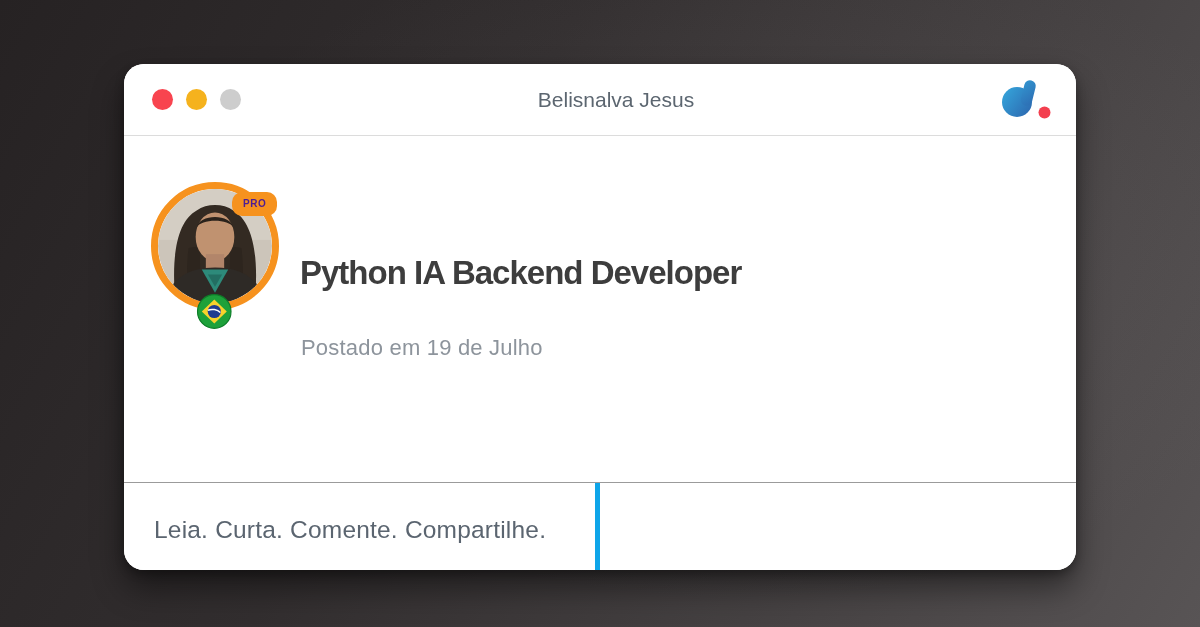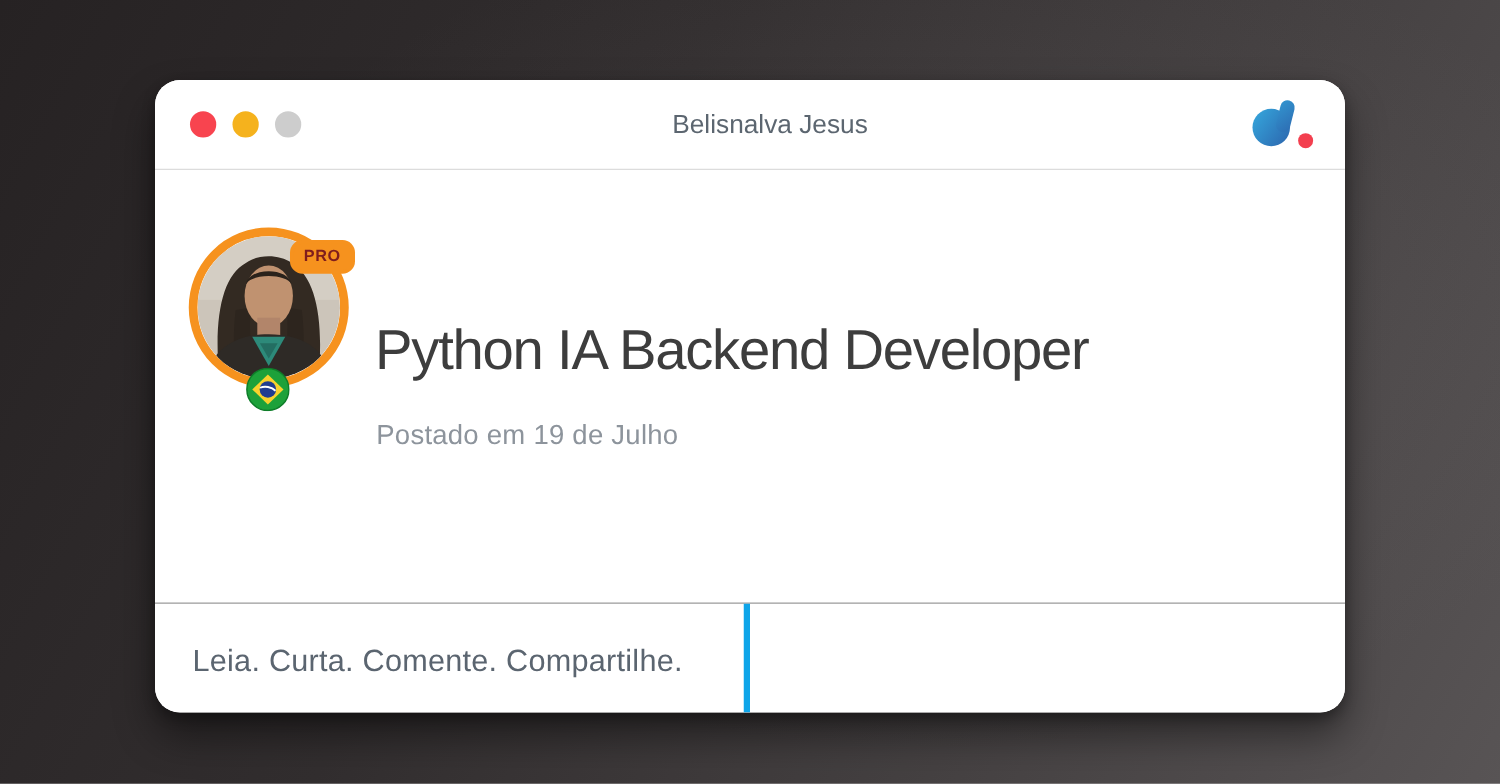--- a/index.html
+++ b/index.html
@@ -69,41 +69,41 @@
     border-radius: 50%;
     border: 7px solid #f6921e;
     background: #fff;
     overflow: hidden;
   }
   .avatar-photo { width: 114px; height: 114px; display: block; filter: blur(0.4px); }
   .pro-badge {
     position: absolute;
     left: 84px; top: 13px;
     background: #f6921e;
-    color: #7f1d1d;
-    font-size: 13px;
+    color: #4c1d95;
+    font-size: 10px;
     font-weight: 700;
     letter-spacing: 0.5px;
     padding: 3px 8px 4px 8px;
     border-radius: 7px;
     box-shadow: 0 0 0 3px #f6921e;
     line-height: 1.1;
   }
   .flag-badge {
     position: absolute;
     left: 50%; top: 112px;
     transform: translateX(-52%);
     width: 35px; height: 35px;
   }
 
   .post-title {
     position: absolute;
     left: 176px; top: 118px;
-    font-size: 45px;
-    font-weight: 400;
+    font-size: 33px;
+    font-weight: 700;
     color: #3d3d3d;
     letter-spacing: -1px;
     white-space: nowrap;
     line-height: 1.15;
   }
   .post-date {
     position: absolute;
     left: 177px; top: 199px;
     font-size: 22px;
     color: #8d949c;

